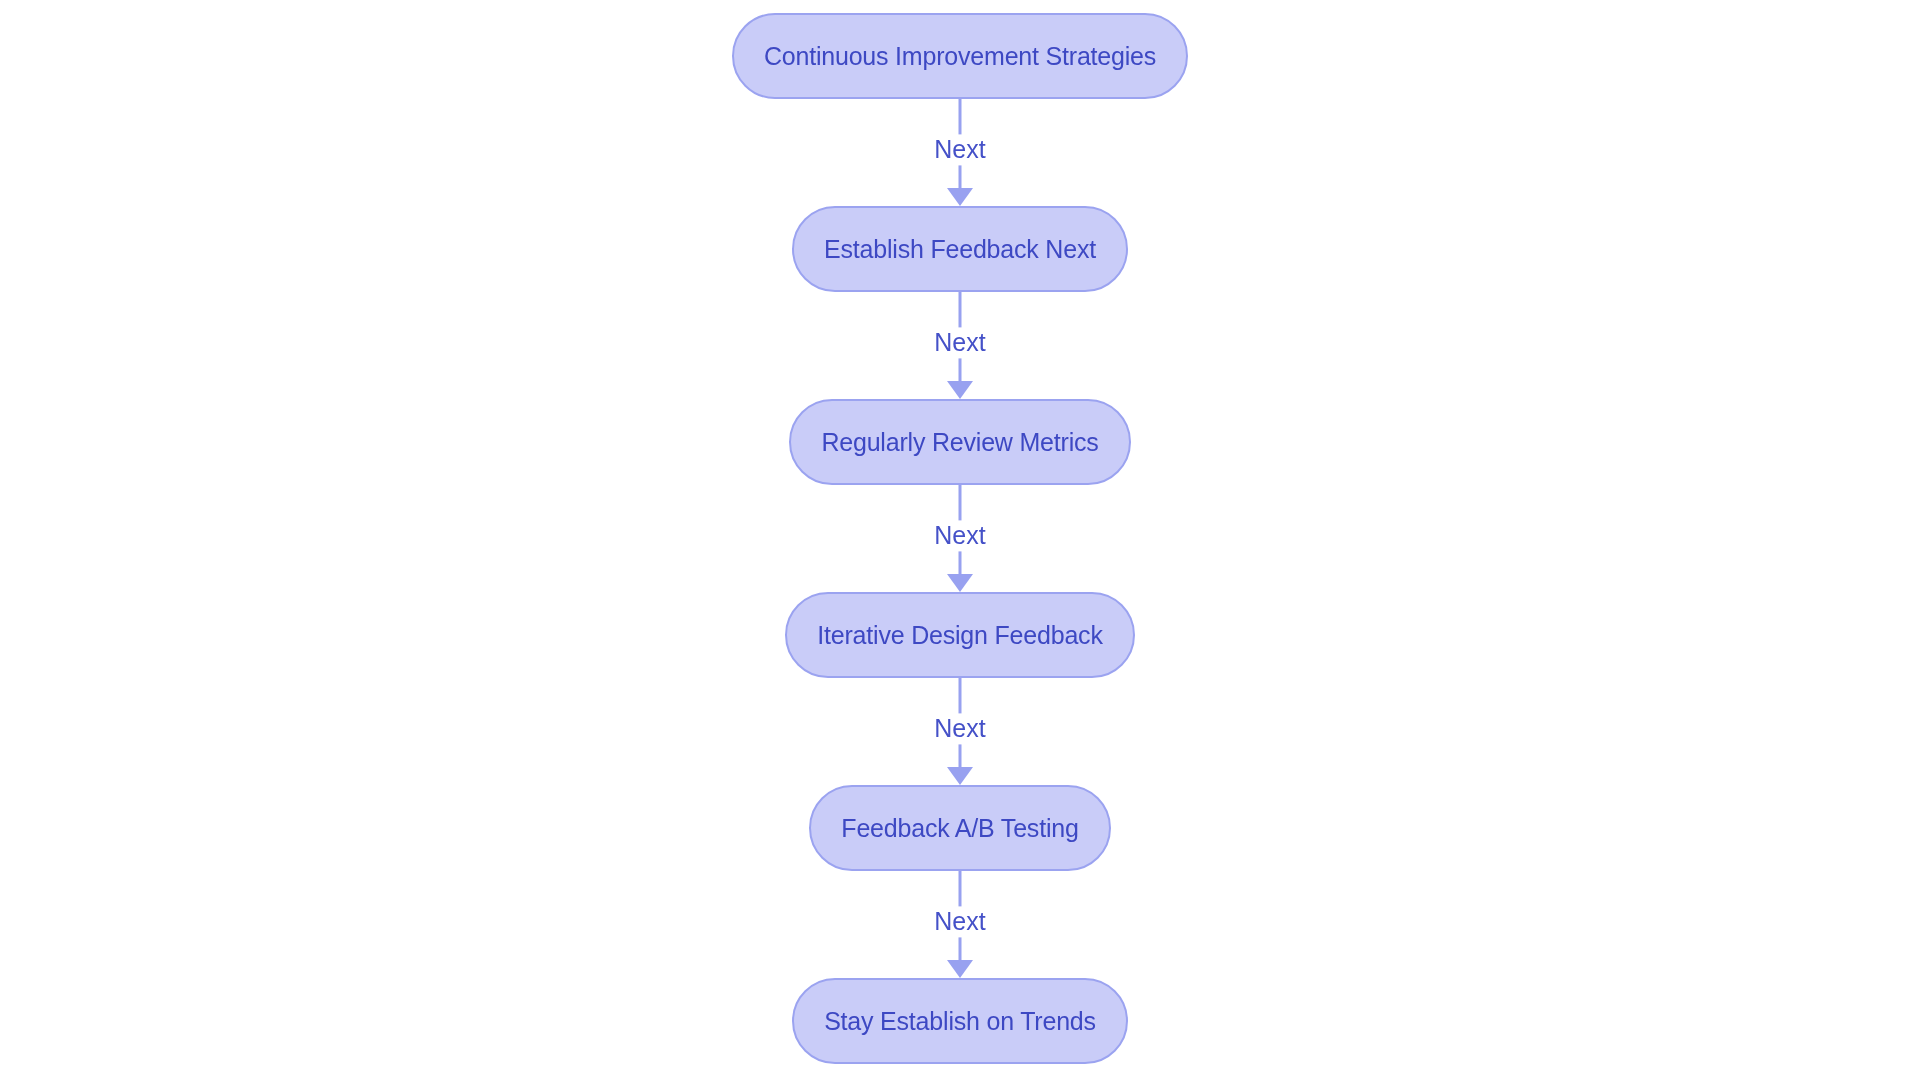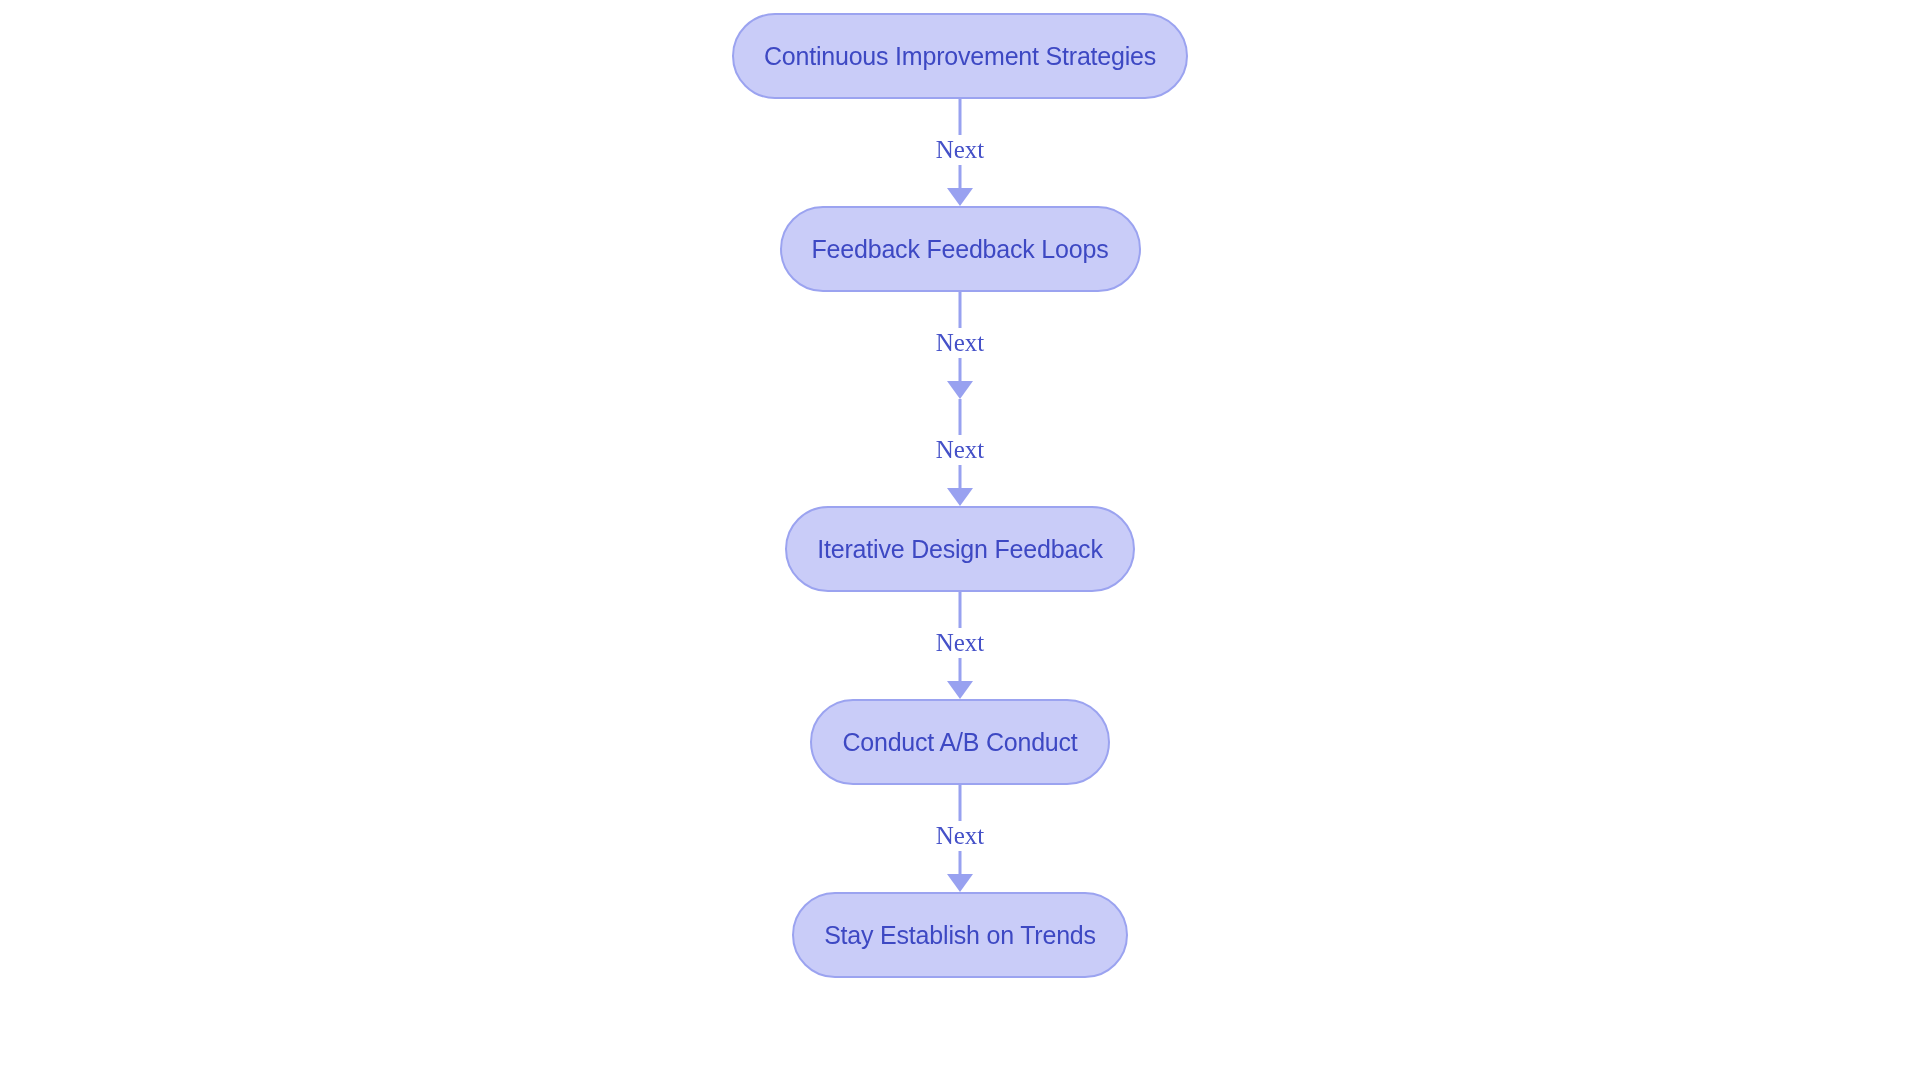--- a/index.html
+++ b/index.html
@@ -73,67 +73,69 @@
   .edge-label {
     position: absolute;
     left: 50%;
     top: 50%;
     transform: translate(-50%, -60%);
     background: var(--background);
     color: var(--edge-label-color);
     font-size: 25px;
     padding: 1px 6px;
     white-space: nowrap;
-    font-family: Liberation Serif, serif;
   }
 </style>
 </head>
 <body>
 
 <div class="canvas">
 
   <div class="node">
     <span class="node-label">Continuous Improvement Strategies</span>
   </div>
 
   <div class="connector">
     <div class="connector-line"></div>
     <div class="arrowhead"></div>
     <span class="edge-label">Next</span>
   </div>
 
   <div class="node">
-    <span class="node-label">Feedback Feedback Loops</span>
+    <span class="node-label">Establish Feedback Next</span>
   </div>
 
   <div class="connector">
     <div class="connector-line"></div>
     <div class="arrowhead"></div>
     <span class="edge-label">Next</span>
   </div>
 
+  <div class="node">
+    <span class="node-label">Regularly Review Metrics</span>
+  </div>
 
   <div class="connector">
     <div class="connector-line"></div>
     <div class="arrowhead"></div>
     <span class="edge-label">Next</span>
   </div>
 
   <div class="node">
     <span class="node-label">Iterative Design Feedback</span>
   </div>
 
   <div class="connector">
     <div class="connector-line"></div>
     <div class="arrowhead"></div>
     <span class="edge-label">Next</span>
   </div>
 
   <div class="node">
-    <span class="node-label">Conduct A/B Conduct</span>
+    <span class="node-label">Feedback A/B Testing</span>
   </div>
 
   <div class="connector">
     <div class="connector-line"></div>
     <div class="arrowhead"></div>
     <span class="edge-label">Next</span>
   </div>
 
   <div class="node">
     <span class="node-label">Stay Establish on Trends</span>

